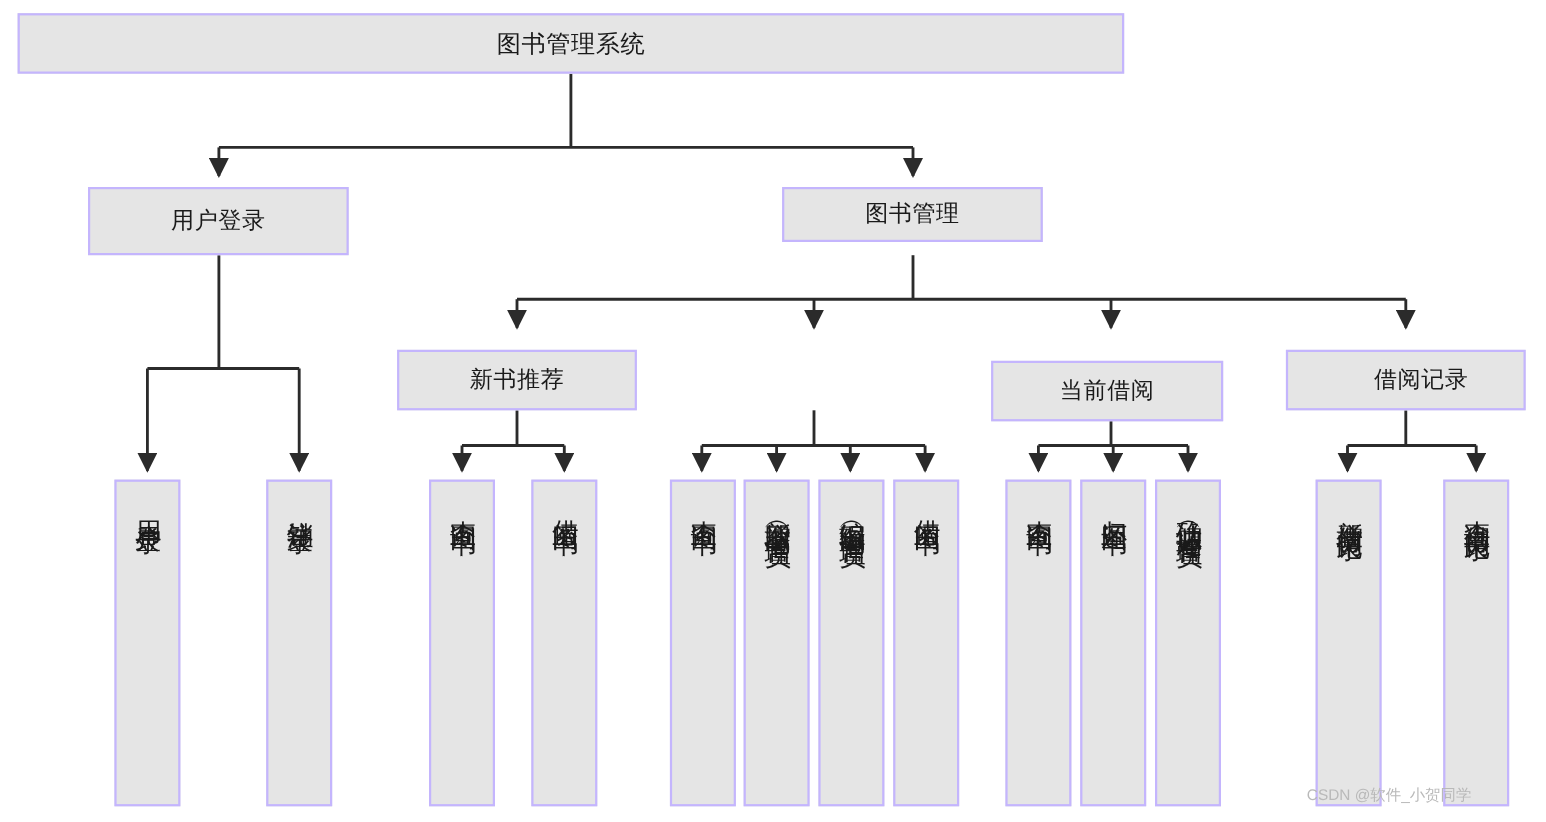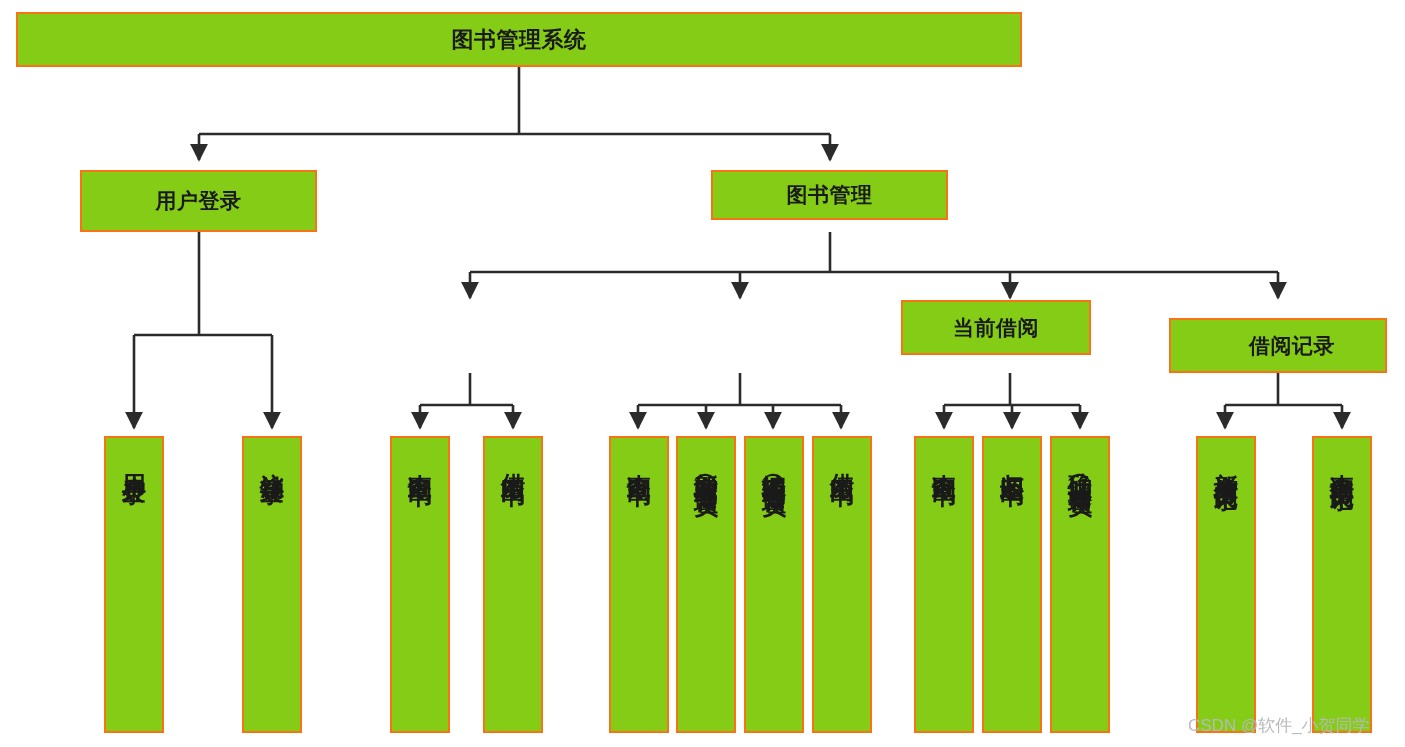--- a/index.html
+++ b/index.html
@@ -24,27 +24,26 @@
     position: absolute;
     left: 0;
     top: 0;
     width: 1405px;
     height: 747px;
     pointer-events: none;
   }
   .node {
     position: absolute;
     box-sizing: border-box;
-    background: #84cc16;
-    border: 2px solid #f97316;
+    background: #e5e5e5;
+    border: 2px solid #c4b5fd;
     display: flex;
     align-items: center;
     justify-content: center;
     overflow: hidden;
-    font-weight: bold;
   }
   .node-label {
     color: #1a1a1a;
     font-family: "Liberation Sans", "DejaVu Sans", sans-serif;
     line-height: 1.14;
     white-space: pre;
     text-align: center;
   }
   
   .node.horiz .node-label {
@@ -64,21 +63,21 @@
     writing-mode: vertical-rl;
     text-orientation: upright;
     font-size: 24px;
     letter-spacing: 3px;
     line-height: 1;
   }
   .watermark {
     position: absolute;
     left: 1188px;
     top: 714px;
-    font-size: 17px;
+    font-size: 14px;
     color: #b9b9b9;
     font-family: "Liberation Sans", "DejaVu Sans", sans-serif;
     white-space: nowrap;
     user-select: none;
   }
 </style>
 </head>
 <body>
 
 <div id="diagram-root">
@@ -138,23 +137,26 @@
   </div>
 
   <div class="node horiz" style="left:80px; top:170px; width:237px; height:62px;">
     <span class="node-label">用户登录</span>
   </div>
 
   <div class="node horiz" style="left:711px; top:170px; width:237px; height:50px;">
     <span class="node-label">图书管理</span>
   </div>
 
-
-
-  <div class="node horiz" style="left:901px; top:300px; width:190px; height:55px;">
+  <div class="node horiz" style="left:361px; top:318px; width:218px; height:55px;">
+    <span class="node-label">新书推荐</span>
+  </div>
+
+
+  <div class="node horiz" style="left:901px; top:328px; width:211px; height:55px;">
     <span class="node-label">当前借阅</span>
   </div>
 
   <div class="node horiz" style="left:1169px; top:318px; width:218px; height:55px;padding-left:28px;">
     <span class="node-label">借阅记录</span>
   </div>
 
   <div class="node vert" style="left:104px; top:436px; width:60px; height:297px;">
     <span class="node-label">用户登录</span>
   </div>

